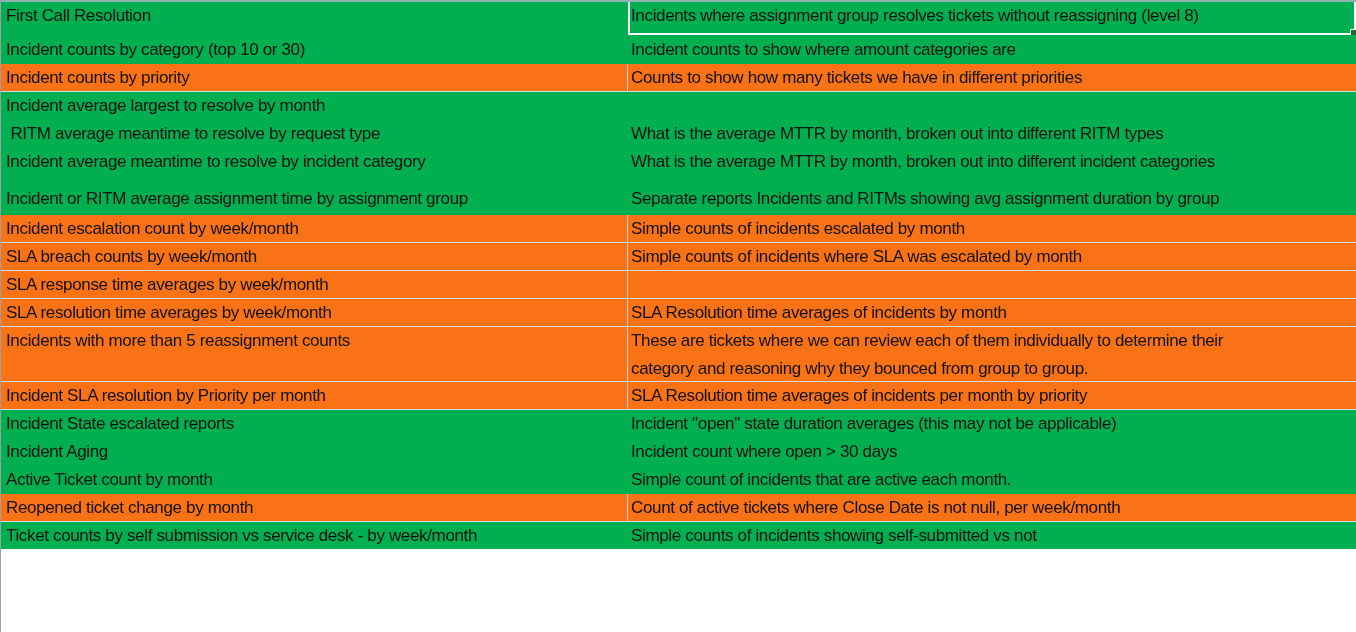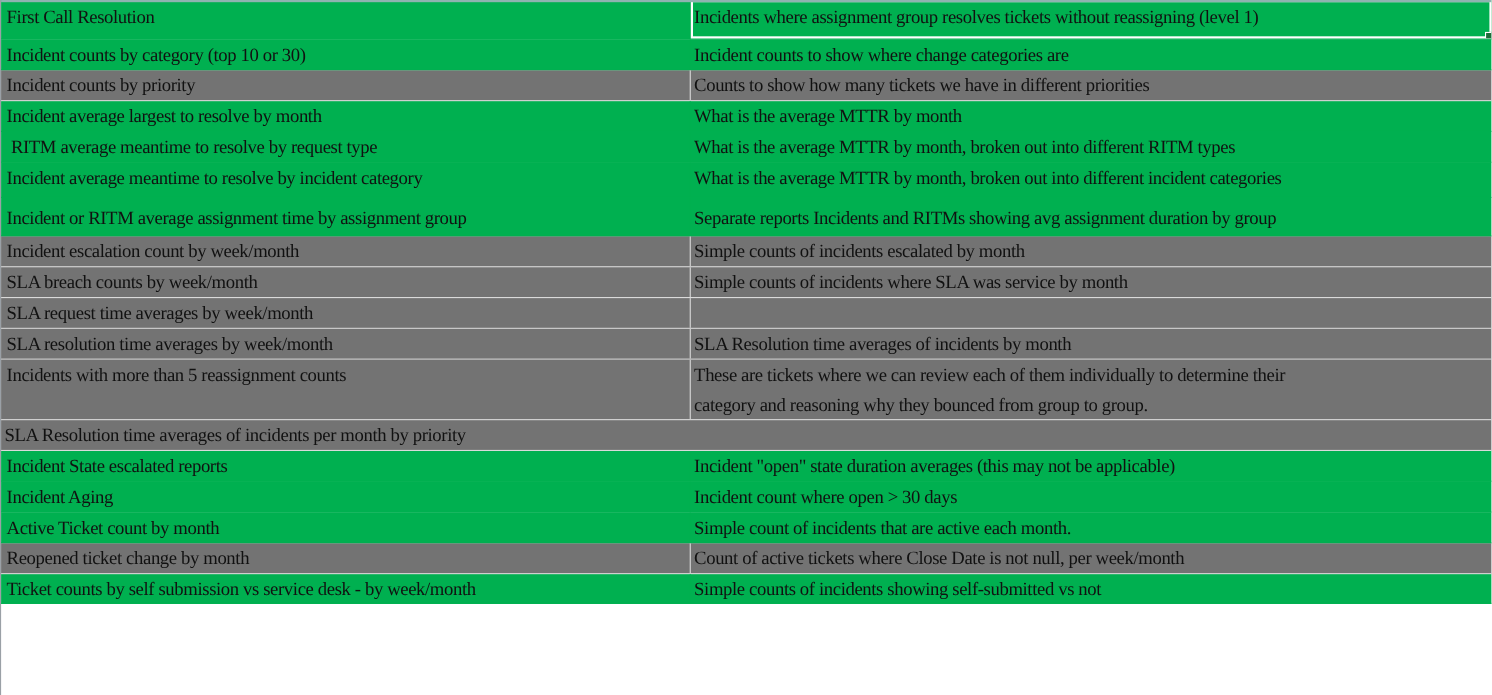--- a/index.html
+++ b/index.html
@@ -13,34 +13,33 @@
     body {
       font-family: "Liberation Sans Narrow", "Liberation Sans", sans-serif;
       color: #111111;
     }
     .sheet {
       position: relative;
       width: 1356px;
       height: 632px;
       border-left: 1px solid #9aa0a6;
       box-sizing: border-box;
-      font-family: Liberation Serif, serif;
     }
     .row {
       display: flex;
       width: 100%;
       box-sizing: border-box;
       border-bottom: 1px solid #dadada;
     }
     .row.green {
       background: #00b050;
       border-bottom-color: #00b050;
     }
     .row.white {
-      background: #737373;
+      background: #f97316;
     }
     .cell {
       box-sizing: border-box;
       font-size: 17px;
       line-height: 28px;
       padding: 0 4px 0 5px;
       white-space: pre-wrap;
       overflow: hidden;
       letter-spacing: -0.35px;
     }
@@ -81,36 +80,35 @@
     }
   </style>
 </head>
 <body>
 
 <div class="sheet">
   <div class="top-accent"></div>
 
   <div class="row green" style="height:36px">
     <div class="cell c1" style="line-height:32px">First Call Resolution</div>
-    <div class="cell c2 selected" style="line-height:32px">Incidents where assignment group resolves tickets without reassigning (level 1)</div>
+    <div class="cell c2 selected" style="line-height:32px">Incidents where assignment group resolves tickets without reassigning (level 8)</div>
   </div>
 
   <div class="row green" style="height:28px">
     <div class="cell c1">Incident counts by category (top 10 or 30)</div>
-    <div class="cell c2">Incident counts to show where change categories are</div>
+    <div class="cell c2">Incident counts to show where amount categories are</div>
   </div>
 
   <div class="row white" style="height:28px">
     <div class="cell c1">Incident counts by priority</div>
     <div class="cell c2">Counts to show how many tickets we have in different priorities</div>
   </div>
 
   <div class="row green" style="height:28px">
     <div class="cell c1">Incident average largest to resolve by month</div>
-    <div class="cell c2">What is the average MTTR by month</div>
   </div>
 
   <div class="row green" style="height:28px">
     <div class="cell c1"> RITM average meantime to resolve by request type</div>
     <div class="cell c2">What is the average MTTR by month, broken out into different RITM types</div>
   </div>
 
   <div class="row green" style="height:32px">
     <div class="cell c1">Incident average meantime to resolve by incident category</div>
     <div class="cell c2">What is the average MTTR by month, broken out into different incident categories</div>
@@ -121,39 +119,40 @@
     <div class="cell c2" style="line-height:38px">Separate reports Incidents and RITMs showing avg assignment duration by group</div>
   </div>
 
   <div class="row white" style="height:28px">
     <div class="cell c1">Incident escalation count by week/month</div>
     <div class="cell c2">Simple counts of incidents escalated by month</div>
   </div>
 
   <div class="row white" style="height:28px">
     <div class="cell c1">SLA breach counts by week/month</div>
-    <div class="cell c2">Simple counts of incidents where SLA was service by month</div>
+    <div class="cell c2">Simple counts of incidents where SLA was escalated by month</div>
   </div>
 
   <div class="row white" style="height:28px">
-    <div class="cell c1">SLA request time averages by week/month</div>
+    <div class="cell c1">SLA response time averages by week/month</div>
   </div>
 
   <div class="row white" style="height:28px">
     <div class="cell c1">SLA resolution time averages by week/month</div>
     <div class="cell c2">SLA Resolution time averages of incidents by month</div>
   </div>
 
   <div class="row white" style="height:55px">
     <div class="cell c1">Incidents with more than 5 reassignment counts</div>
     <div class="cell c2">These are tickets where we can review each of them individually to determine their
 category and reasoning why they bounced from group to group.</div>
   </div>
 
   <div class="row white" style="height:28px">
+    <div class="cell c1">Incident SLA resolution by Priority per month</div>
     <div class="cell c2">SLA Resolution time averages of incidents per month by priority</div>
   </div>
 
   <div class="row green" style="height:28px">
     <div class="cell c1">Incident State escalated reports</div>
     <div class="cell c2">Incident "open" state duration averages (this may not be applicable)</div>
   </div>
 
   <div class="row green" style="height:28px">
     <div class="cell c1">Incident Aging</div>

